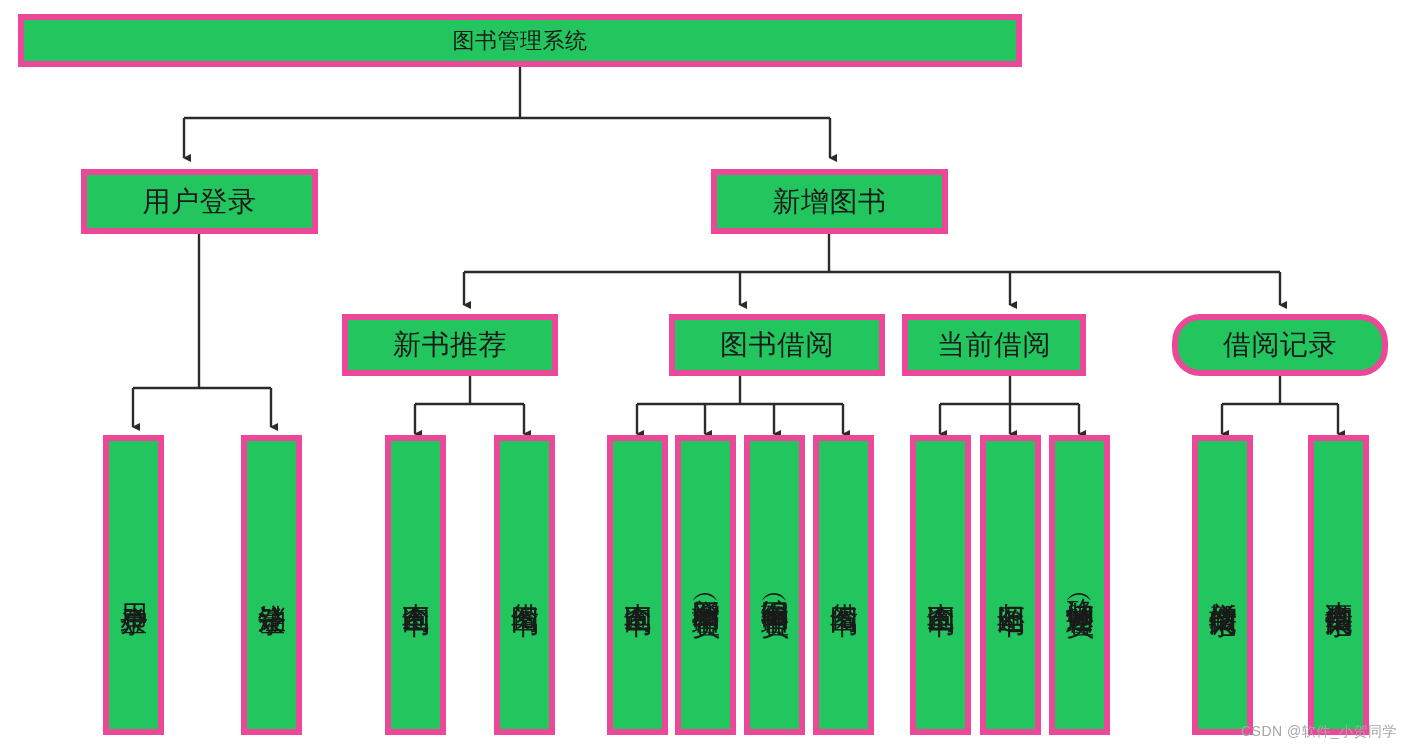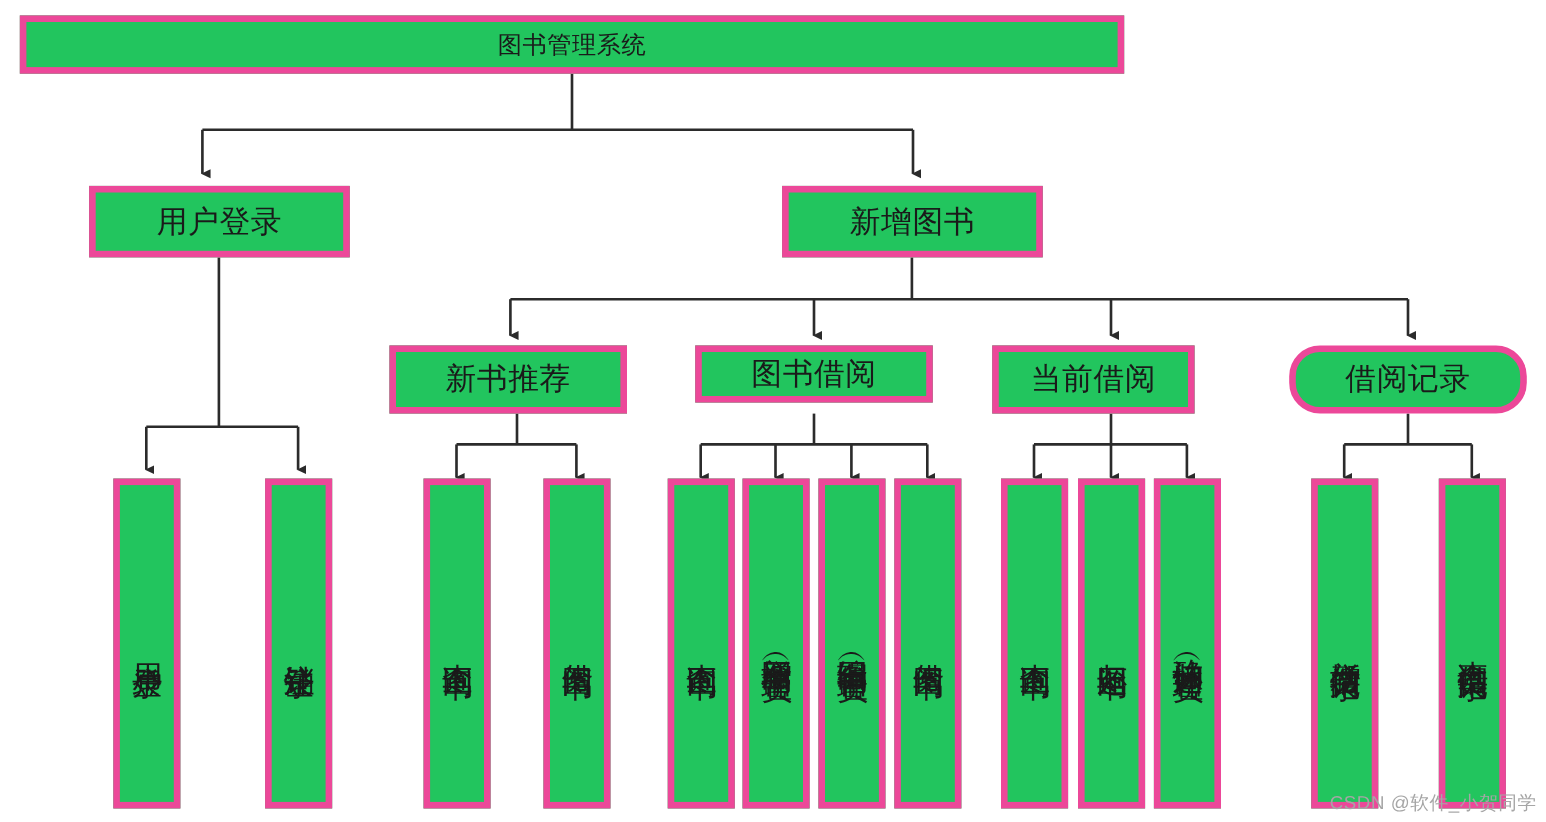--- a/index.html
+++ b/index.html
@@ -48,21 +48,21 @@
     white-space: normal;
     letter-spacing: 2px;
     line-height: 1.0;
     max-height: 268px;
   }
   .node.root .label { font-size: 22px; }
   .watermark {
     position: absolute;
     right: 8px;
     bottom: 6px;
-    font-size: 17px;
+    font-size: 14px;
     color: #a6a6a6;
     white-space: nowrap;
     letter-spacing: 0.5px;
   }
 </style>
 </head>
 <body>
 
 <div id="canvas">
 
@@ -121,24 +121,24 @@
     <span class="label">图书管理系统</span>
   </div>
 
   <div class="node" style="left:81px; top:169px; width:237px; height:65px;">
     <span class="label">用户登录</span>
   </div>
   <div class="node" style="left:711px; top:169px; width:237px; height:65px;">
     <span class="label">新增图书</span>
   </div>
 
-  <div class="node" style="left:354px; top:314px; width:216px; height:62px;">
+  <div class="node" style="left:342px; top:314px; width:216px; height:62px;">
     <span class="label">新书推荐</span>
   </div>
-  <div class="node" style="left:632px; top:314px; width:216px; height:52px;text-align:center;">
+  <div class="node" style="left:669px; top:314px; width:216px; height:62px;text-align:center;">
     <span class="label">图书借阅</span>
   </div>
   <div class="node" style="left:902px; top:314px; width:184px; height:62px;">
     <span class="label">当前借阅</span>
   </div>
   <div class="node" style="left:1172px; top:314px; width:216px; height:62px;border-radius:28px;">
     <span class="label">借阅记录</span>
   </div>
 
   <div class="node vertical" style="left:103px; top:435px; width:61px; height:300px;">

